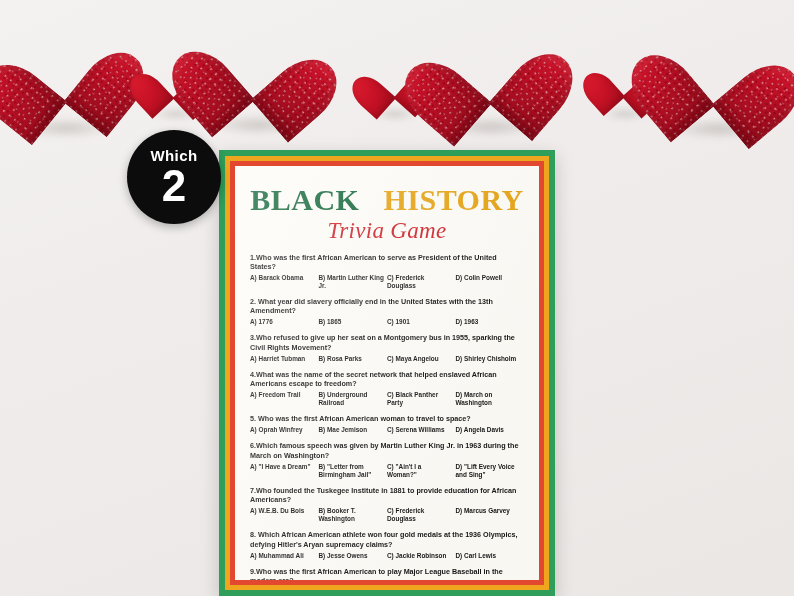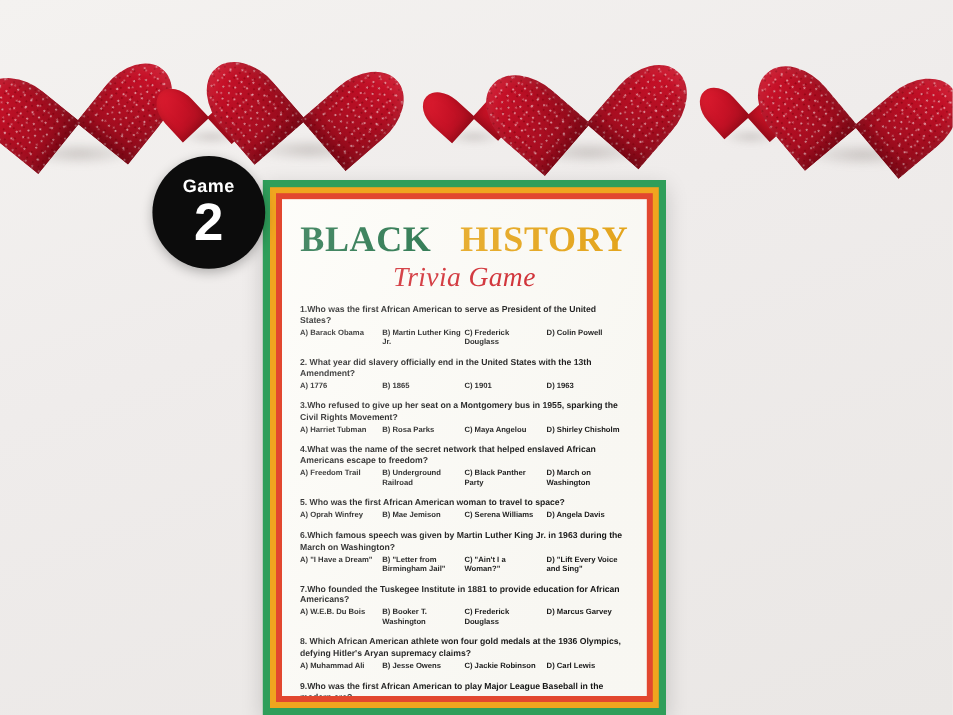--- a/index.html
+++ b/index.html
@@ -228,21 +228,21 @@
         <div class="heart-shape"></div>
       </div>
 
     <div class="heart-shadow" style="left:670px; top:119px; width:98px; height:20px;"></div>
     <div class="heart glitter" style="left:660px; top:22px; width:112px; height:104px; transform:rotate(5deg);">
         <div class="heart-shape"></div>
       </div>
   </div>
 
   <div class="badge">
-    <div class="badge-word">Game</div>
+    <div class="badge-word">Which</div>
     <div class="badge-num">2</div>
   </div>
 
   <div class="sheet-wrap">
     <div class="sheet-border-outer"></div>
     <div class="sheet-border-mid"></div>
     <div class="sheet-border-inner"></div>
     <div class="sheet">
       <div class="title-line">
         <span class="t-black">BLACK</span>

